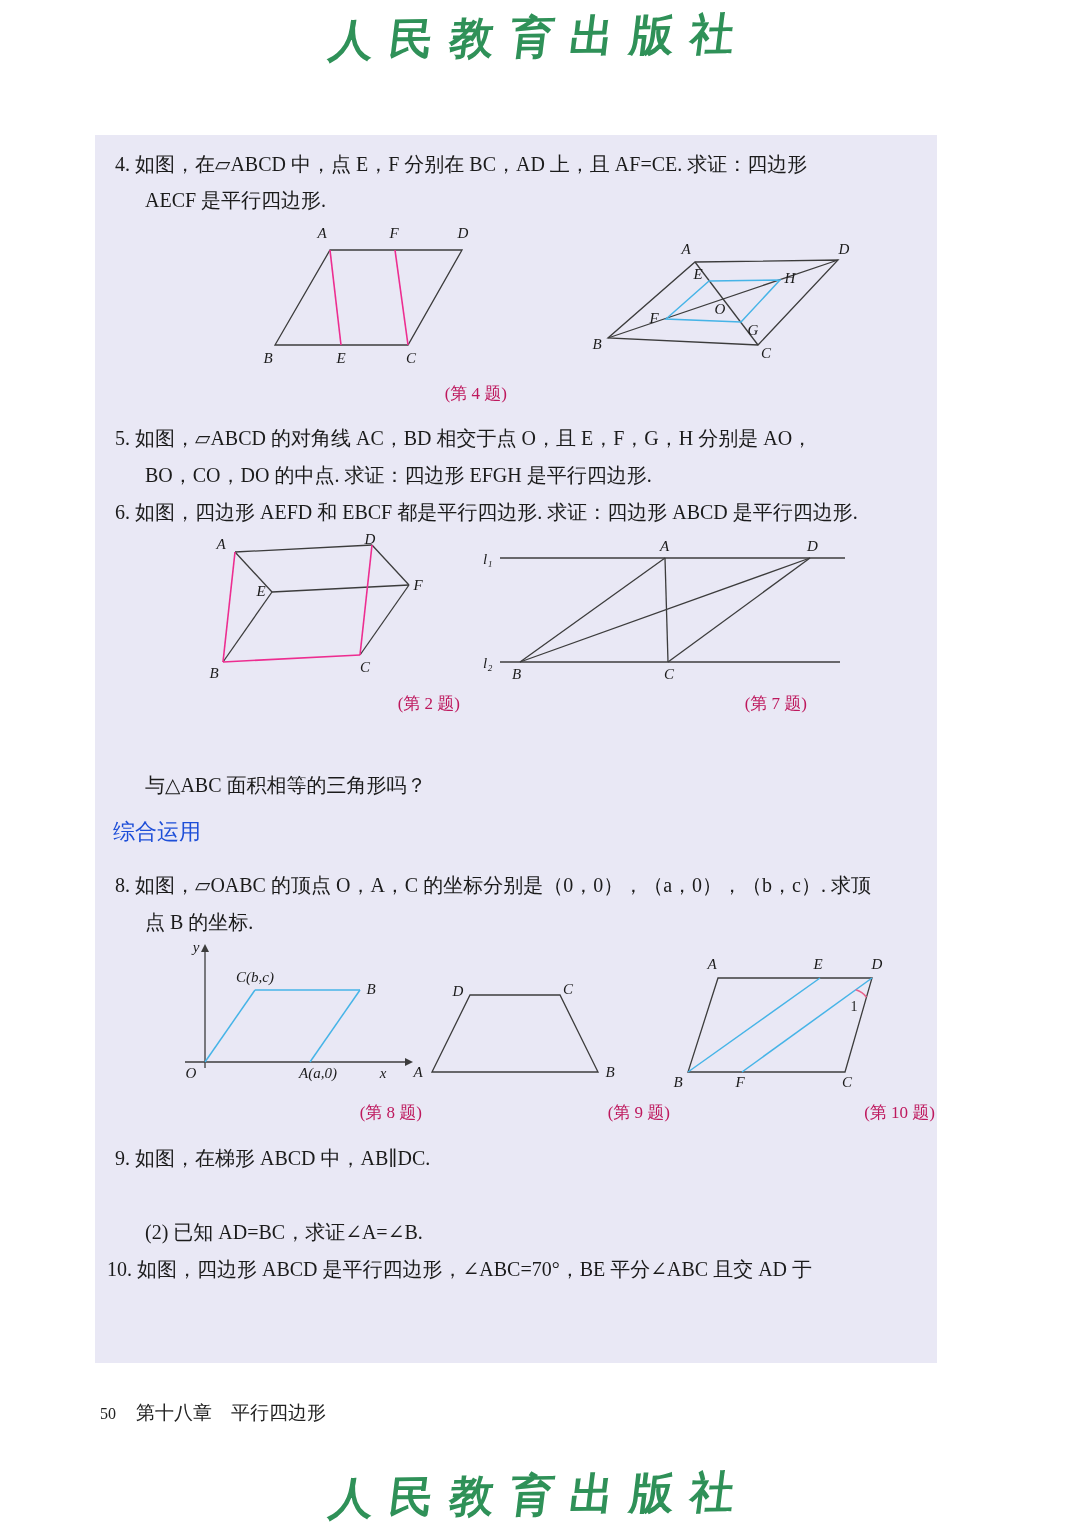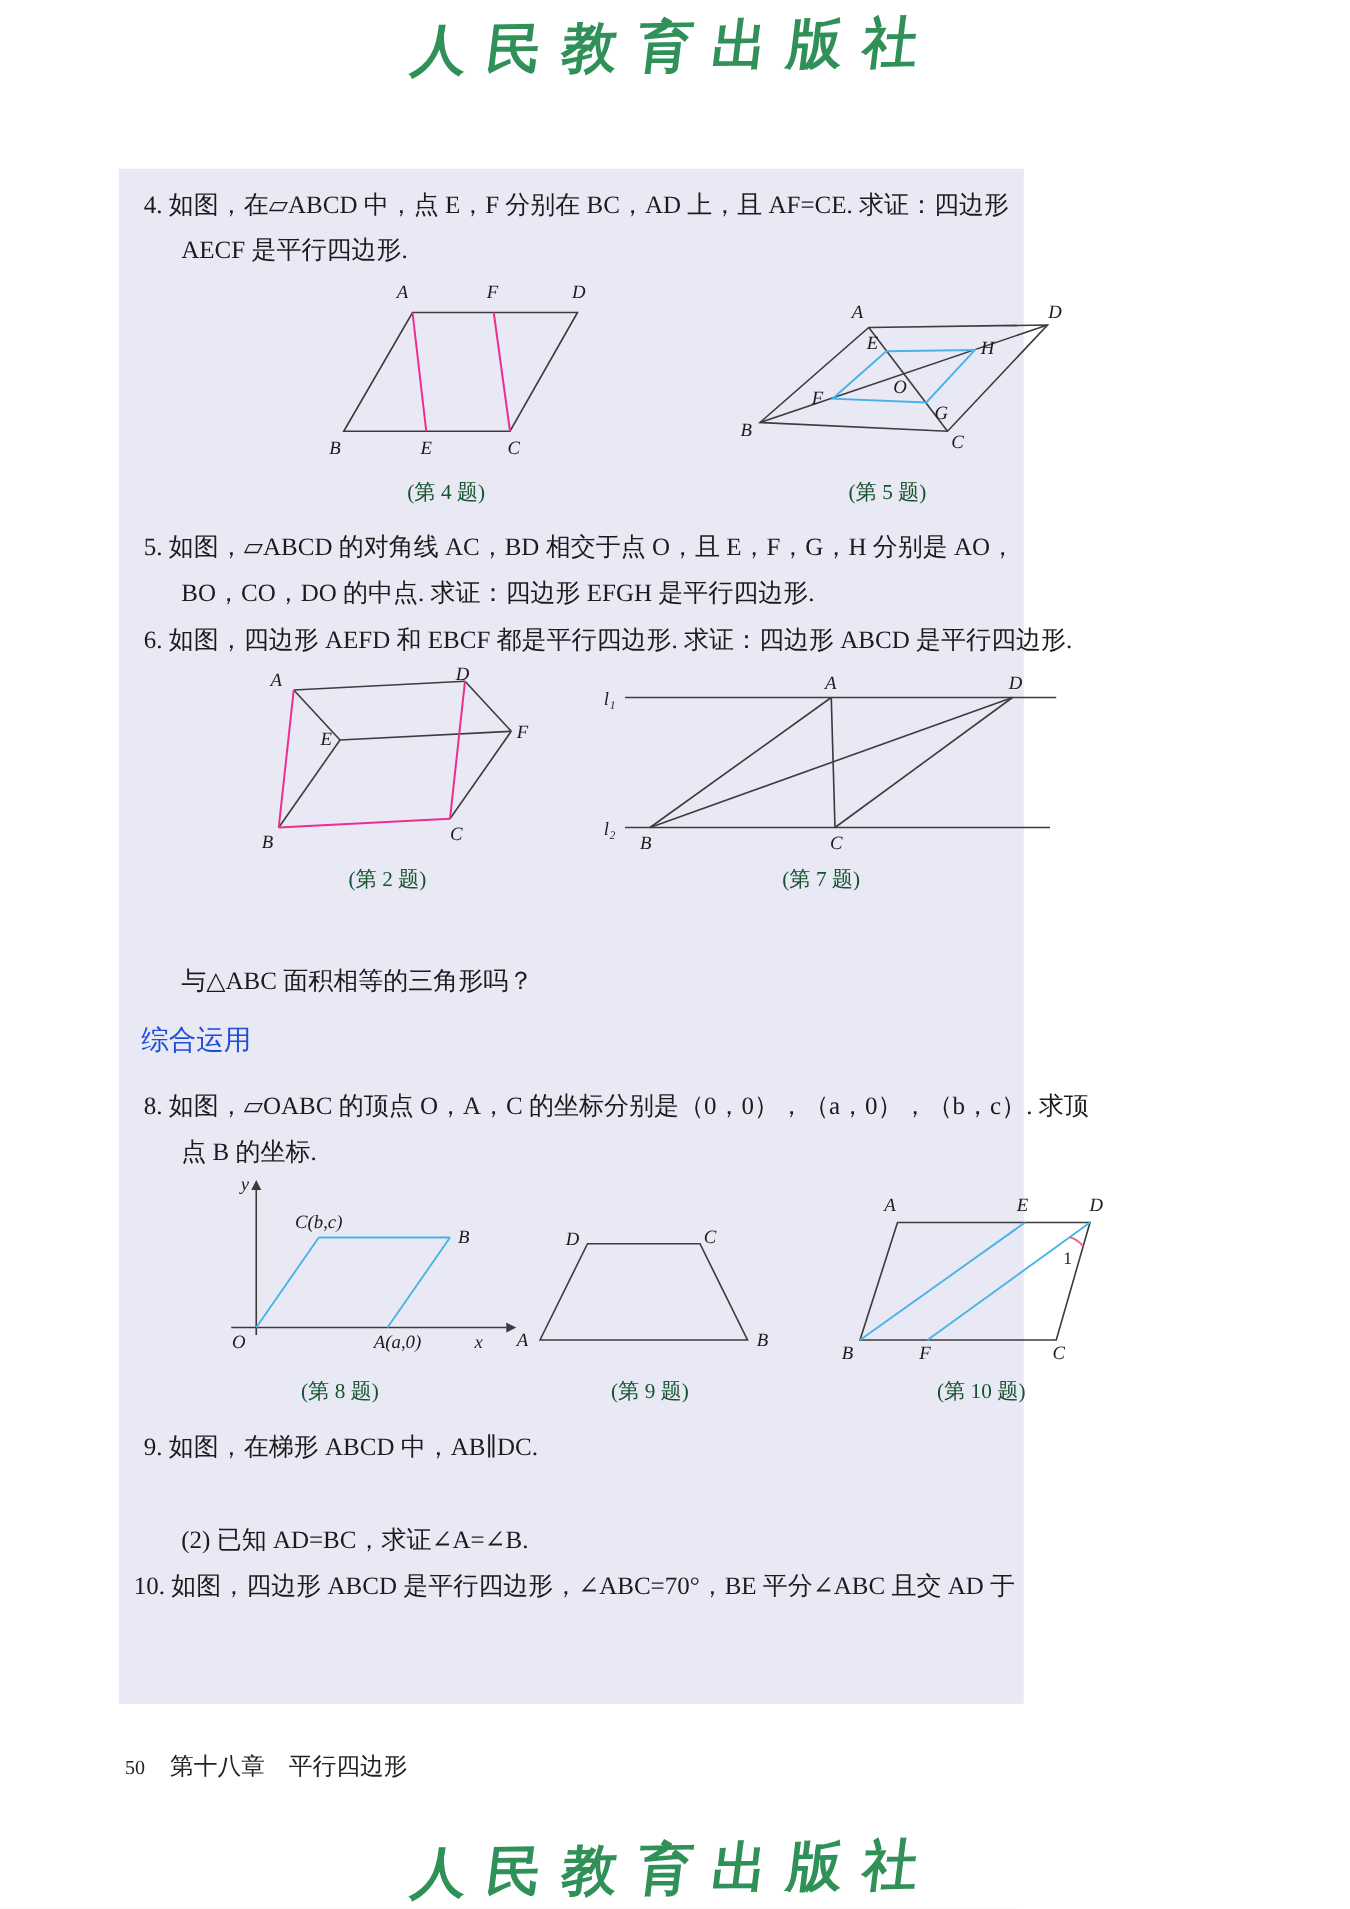--- a/index.html
+++ b/index.html
@@ -4,26 +4,26 @@
 <style>
   * { margin:0; padding:0; box-sizing:border-box; }
   html,body { width:1080px; height:1527px; }
   body { position:relative; background:#ffffff; overflow:hidden;
          font-family:"Liberation Serif","DejaVu Serif",serif; color:#1b1b1b; }
   .logo { position:absolute; left:0; width:100%; text-align:center;
           color:#2f9158; font-weight:bold; font-size:44px; letter-spacing:16px;
           font-family:"DejaVu Serif",serif; transform:skewX(-8deg) rotate(-1deg); }
   .logo.top { top:8px; }
   .logo.bottom { top:1466px; }
-  .panel { position:absolute; left:95px; top:135px; width:724px; height:1228px;
+  .panel { position:absolute; left:95px; top:135px; width:842px; height:1228px;
            background:#e9e8f5; }
   .tline { position:absolute; font-size:20px; line-height:26px; white-space:nowrap; }
   .heading { position:absolute; font-family:"Liberation Sans","DejaVu Sans",sans-serif;
              font-weight:normal; font-size:22px; color:#1d4ed8; }
-  .caption { position:absolute; width:300px; text-align:center; font-size:17px; color:#14532d; }
+  .caption { position:absolute; width:300px; text-align:right; font-size:17px; color:#be185d; }
   .fig { position:absolute; }
   .vl { font-family:"Liberation Serif","DejaVu Serif",serif; font-style:italic;
         font-size:15px; fill:#1b1b1b; }
   .num { font-style:normal; font-size:14px; }
   .pfooter { position:absolute; left:100px; top:1400px; font-size:19px; color:#222; }
   .pfooter .pno { font-size:16px; margin-right:20px; }
 </style>
 </head>
 <body>
 
@@ -67,21 +67,20 @@
       <text class="vl" x="284" y="19">D</text>
       <text class="vl" x="37" y="114">B</text>
       <text class="vl" x="206" y="123">C</text>
       <text class="vl" x="138" y="44">E</text>
       <text class="vl" x="94" y="88">F</text>
       <text class="vl" x="193" y="100">G</text>
       <text class="vl" x="230" y="48">H</text>
       <text class="vl" x="160" y="79">O</text>
     </g>
   </svg>
-  <div class="caption" style="left:465px;top:247px">(第 5 题)</div>
 
   <div class="tline" style="left:20px;top:290px">5. 如图，▱ABCD 的对角线 AC，BD 相交于点 O，且 E，F，G，H 分别是 AO，</div>
   <div class="tline" style="left:50px;top:327px">BO，CO，DO 的中点. 求证：四边形 EFGH 是平行四边形.</div>
   <div class="tline" style="left:20px;top:364px">6. 如图，四边形 AEFD 和 EBCF 都是平行四边形. 求证：四边形 ABCD 是平行四边形.</div>
 
   <svg class="fig" style="left:95px;top:398px" width="250" height="155">
     <g fill="none" stroke="#3c3c3c" stroke-width="1.3">
       <line x1="45" y1="19" x2="182" y2="12"></line>
       <line x1="45" y1="19" x2="82" y2="59"></line>
       <line x1="82" y1="59" x2="219" y2="52"></line>

